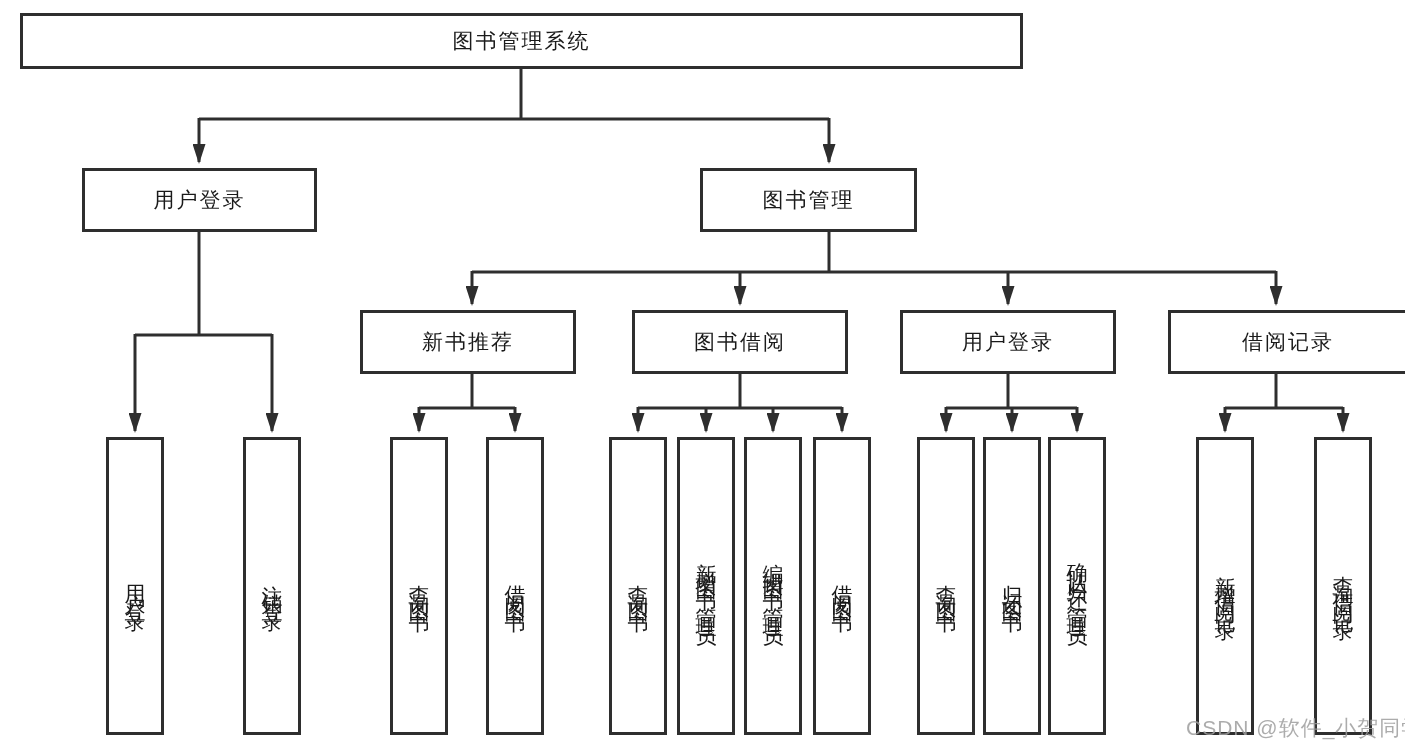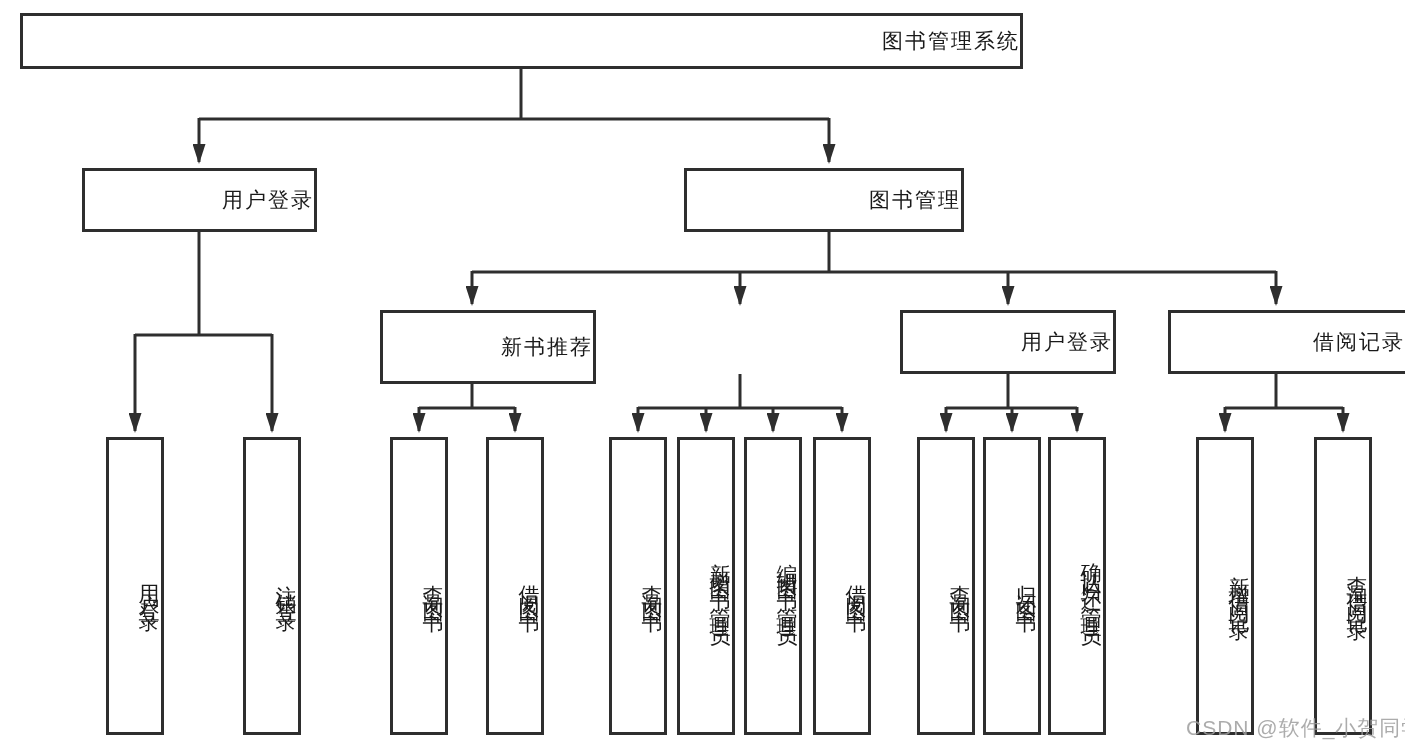--- a/index.html
+++ b/index.html
@@ -16,21 +16,21 @@
     left: 0; top: 0;
     z-index: 0;
   }
   .node {
     position: absolute;
     box-sizing: border-box;
     background: #ffffff;
     border: 3px solid #2e2e2e;
     display: flex;
     align-items: center;
-    justify-content: flex-end;
+    justify-content: center;
     color: #1a1a1a;
     font-size: 21px;
     z-index: 1;
   }
   .node.h span {
     letter-spacing: 2px;
     white-space: nowrap;
   }
   .node.v span {
     writing-mode: vertical-rl;
@@ -104,26 +104,29 @@
     </g>
   </svg>
 
   <div class="node h" style="left:20px;top:13px;width:1003px;height:56px">
     <span>图书管理系统</span>
   </div>
 
   <div class="node h" style="left:82px;top:168px;width:235px;height:64px">
     <span>用户登录</span>
   </div>
-  <div class="node h" style="left:684px;top:168px;width:280px;height:64px">
+  <div class="node h" style="left:700px;top:168px;width:217px;height:64px">
     <span>图书管理</span>
   </div>
 
-  <div class="node h" style="left:380px;top:310px;width:216px;height:74px">
+  <div class="node h" style="left:360px;top:310px;width:216px;height:64px">
     <span>新书推荐</span>
+  </div>
+  <div class="node h" style="left:632px;top:310px;width:216px;height:64px">
+    <span>图书借阅</span>
   </div>
   <div class="node h" style="left:900px;top:310px;width:216px;height:64px">
     <span>用户登录</span>
   </div>
   <div class="node h" style="left:1168px;top:310px;width:240px;height:64px">
     <span>借阅记录</span>
   </div>
 
   <div class="node v" style="left:106px;top:437px;width:58px;height:298px">
     <span>用户登录</span>

